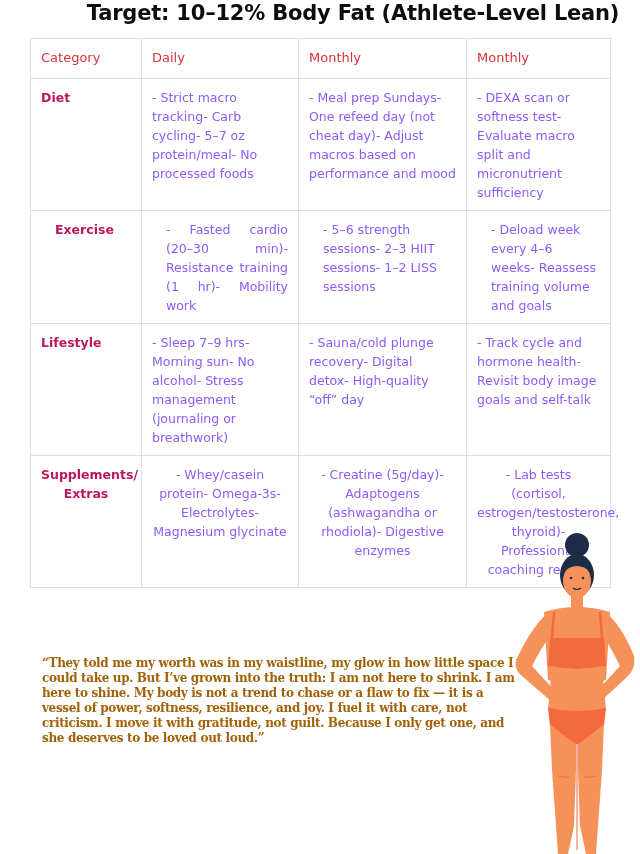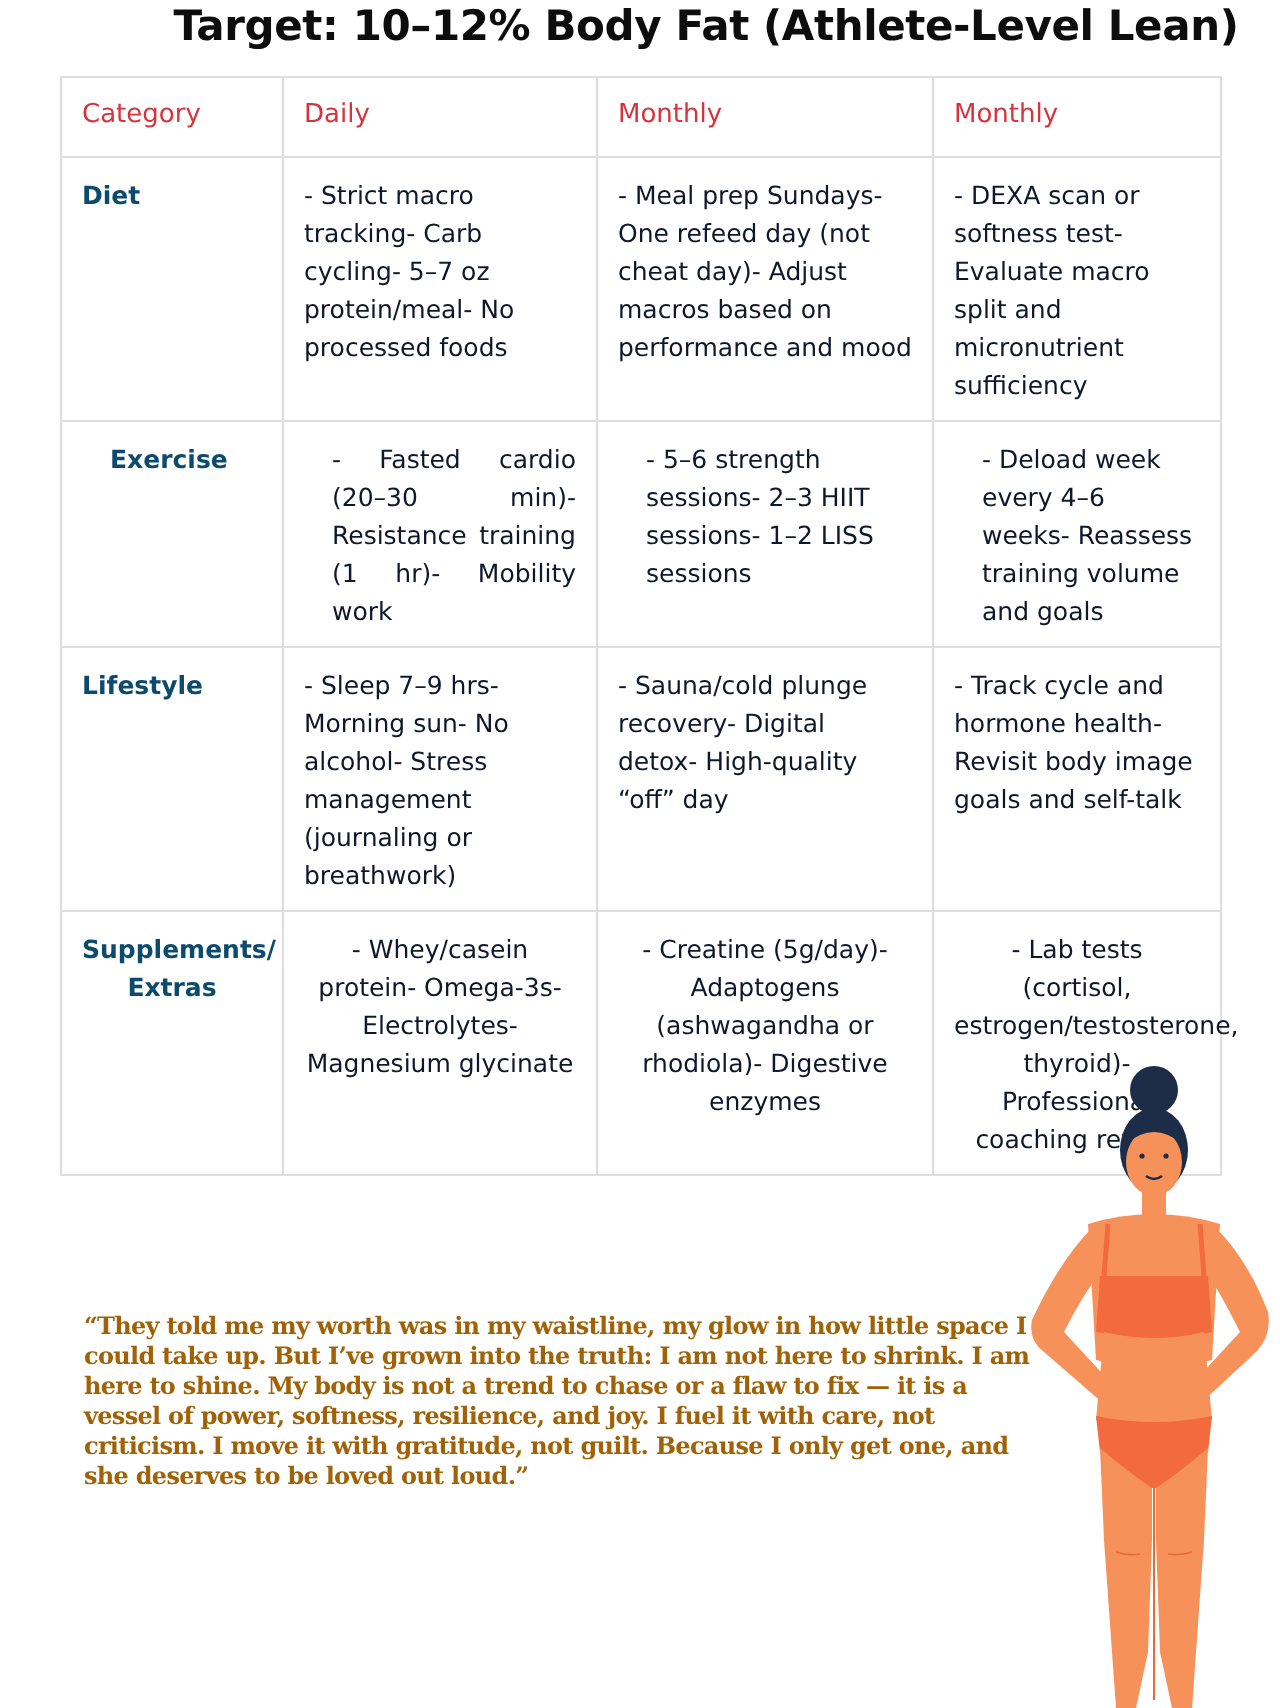--- a/index.html
+++ b/index.html
@@ -18,27 +18,27 @@
     position: absolute; left: 30px; top: 38px;
     border-collapse: collapse; table-layout: fixed;
     width: 580px;
   }
   table.plan td, table.plan th {
     border: 1.5px solid #dedede;
     vertical-align: top;
     padding: 9px 10px 8px 10px;
     font-size: 12.5px; line-height: 19px;
     text-align: left;
-    color: #0f172a;
+    color: #8b5cf6;
   }
   table.plan th {
     color: #d6333d; font-weight: normal; font-size: 13px;
     height: 22px; padding-top: 9px;
   }
-  table.plan td.cat { font-weight: bold; color: #0c4a6e; }
+  table.plan td.cat { font-weight: bold; color: #be185d; }
   table.plan td.justify { text-align: justify; }
   col.c0 { width: 111px; } col.c1 { width: 157px; } col.c2 { width: 168px; } col.c3 { width: 144px; }
   tr.r-diet td { height: 96px; }
   tr.r-exercise td { height: 79px; padding-left: 24px; }
   tr.r-lifestyle td { height: 114px; }
   tr.r-supp td { height: 99px; text-align: center; }
 
   .quote {
     position: absolute; left: 42px; top: 656px; width: 475px;
     font-family: "DejaVu Serif", serif; font-size: 12px; line-height: 15px;

